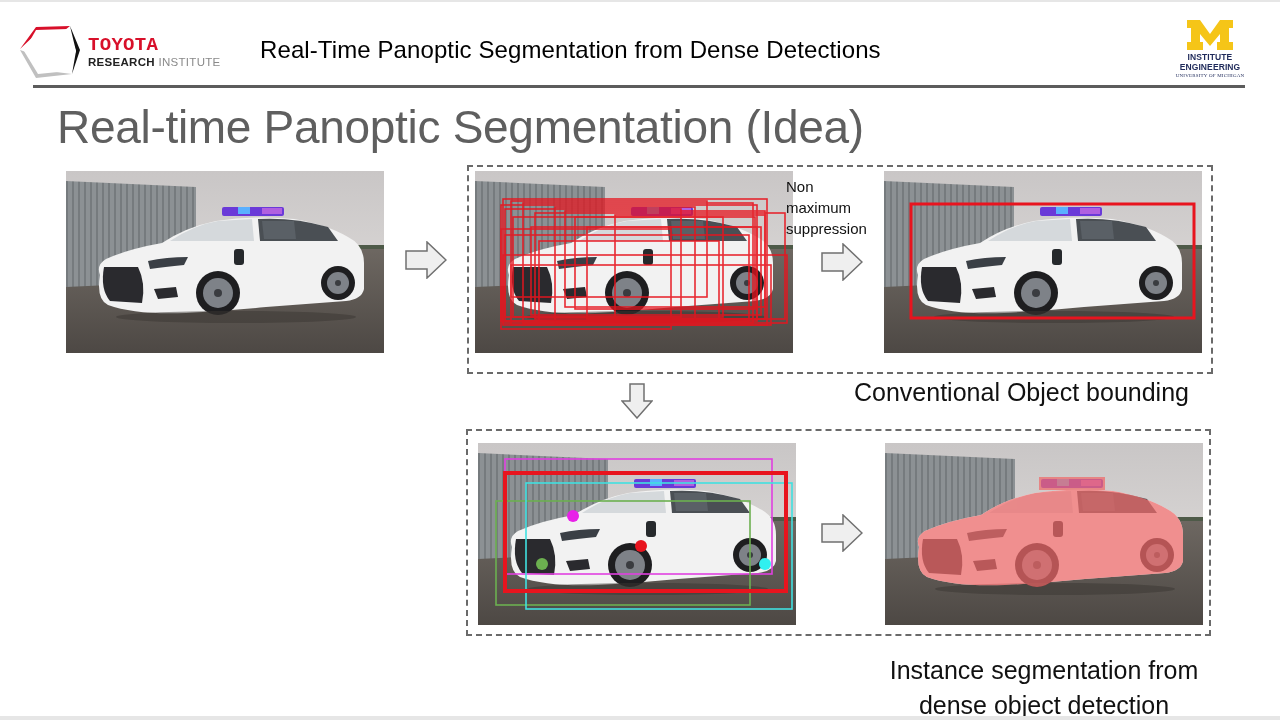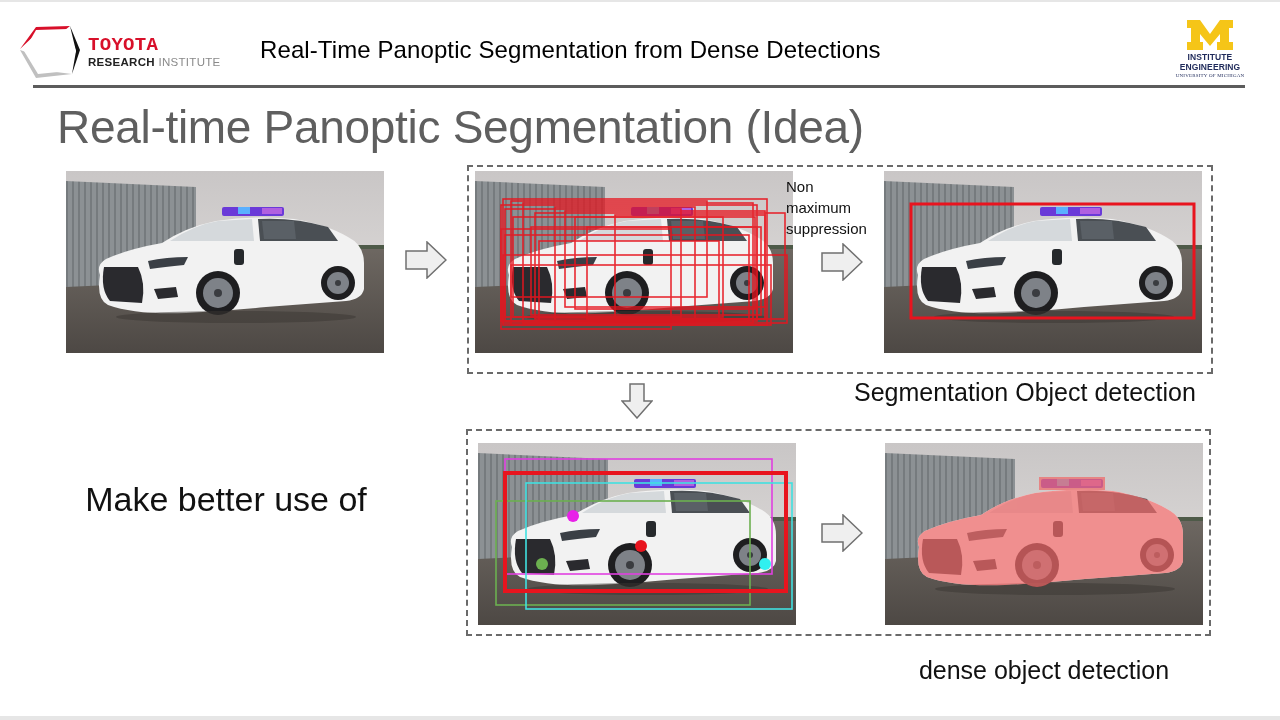--- a/index.html
+++ b/index.html
@@ -174,21 +174,21 @@
 
 <div class="photo" style="left:884px; top:171px; width:318px; height:182px;">
   <svg class="scene" width="318" height="182" viewBox="0 0 318 182">
       <use href="#scene"></use>
     </svg>
   <svg class="overlay" width="318" height="182" viewBox="0 0 318 182">
     <rect x="27" y="33" width="283" height="114" fill="none" stroke="#e8141e" stroke-width="3"></rect>
   </svg>
 </div>
 
-<div class="caption conv">Segmentation Object detection</div>
+<div class="caption conv">Conventional Object bounding</div>
 
 <svg class="arrow" style="left:621px; top:383px;" width="32" height="36" viewBox="0 0 32 36">
   <polygon points="9,1 23,1 23,18 31,18 16,35 1,18 9,18" fill="#efefef" stroke="#707070" stroke-width="1.5"></polygon>
 </svg>
 
 <div class="dash-box" style="left:466px; top:429px; width:745px; height:207px;"></div>
 
 <div class="photo" style="left:478px; top:443px; width:318px; height:182px;">
   <svg class="scene" width="318" height="182" viewBox="0 0 318 182">
       <use href="#scene"></use>
@@ -214,20 +214,20 @@
       <use href="#scene"></use>
     </svg>
   <svg class="overlay" width="318" height="182" viewBox="0 0 318 182">
     <g fill="#f06a6a" opacity="0.72">
         <use href="#carmask"></use>
       </g>
   </svg>
 </div>
 
 <div class="caption inst">
+  <div>Instance segmentation from</div>
   <div>dense object detection</div>
 </div>
 
 <div class="idea">
-  <div>Make better use of</div>
 </div>
 
 <div class="bottomline"></div>
 
 </body></html>

